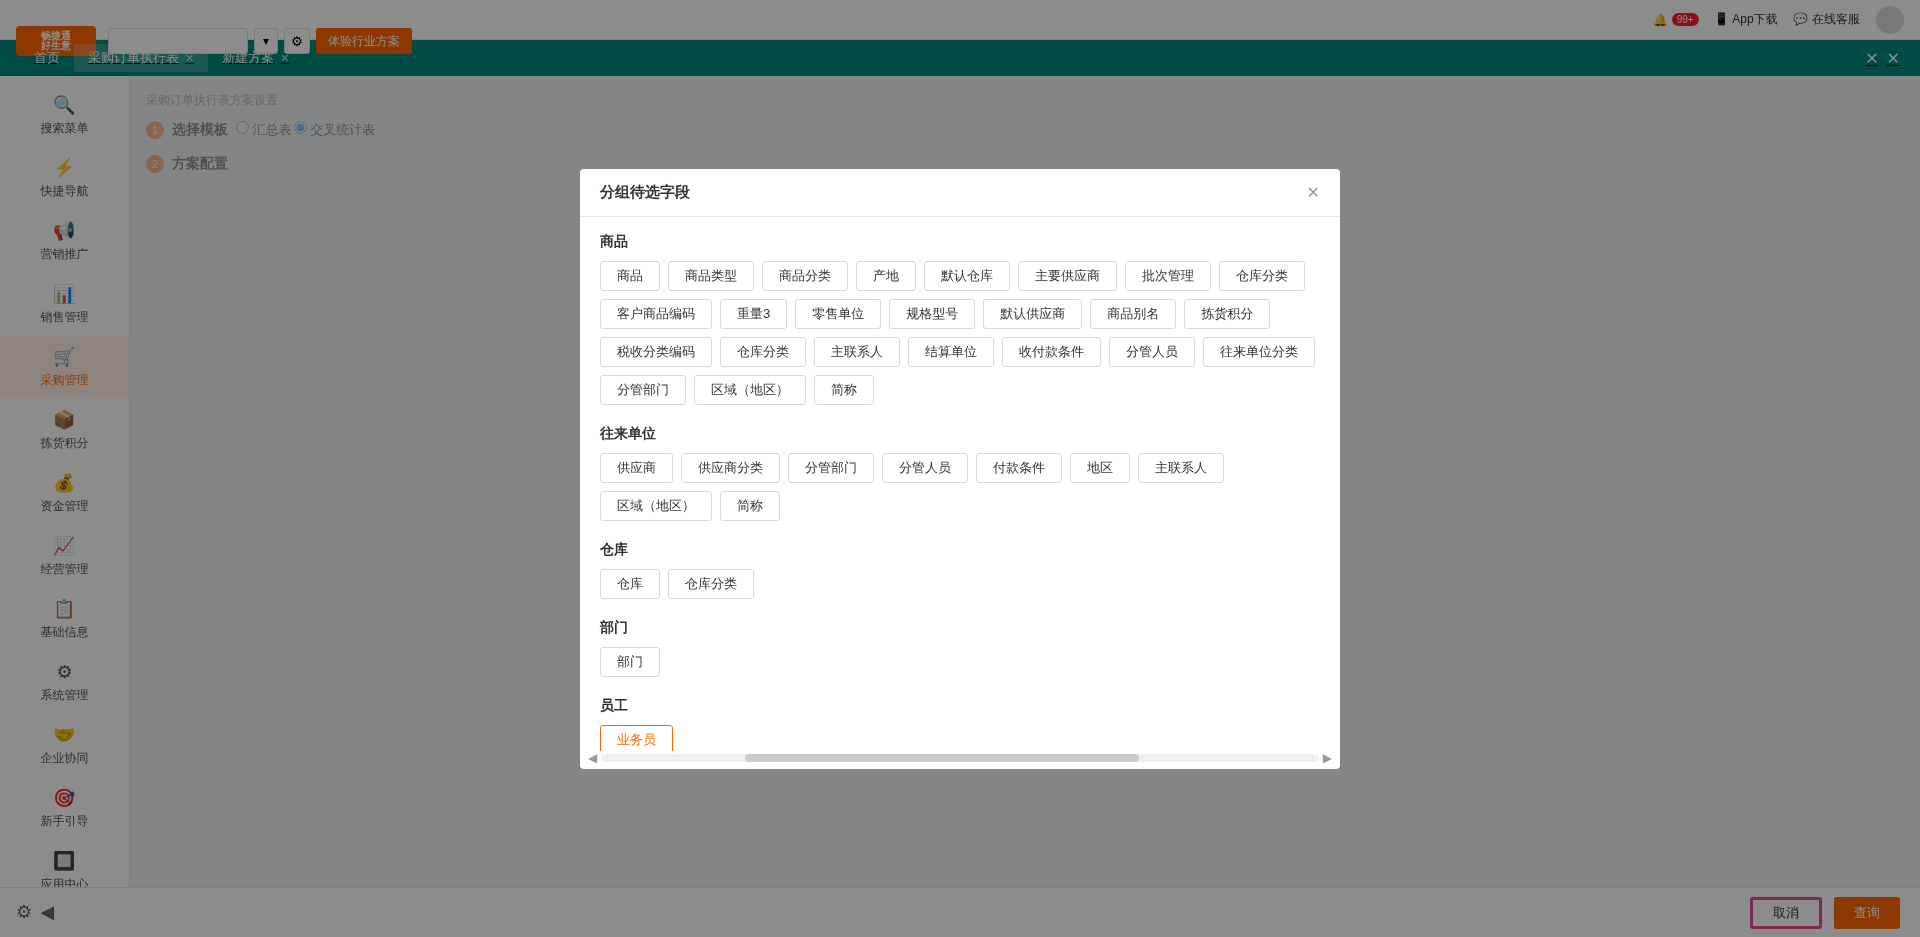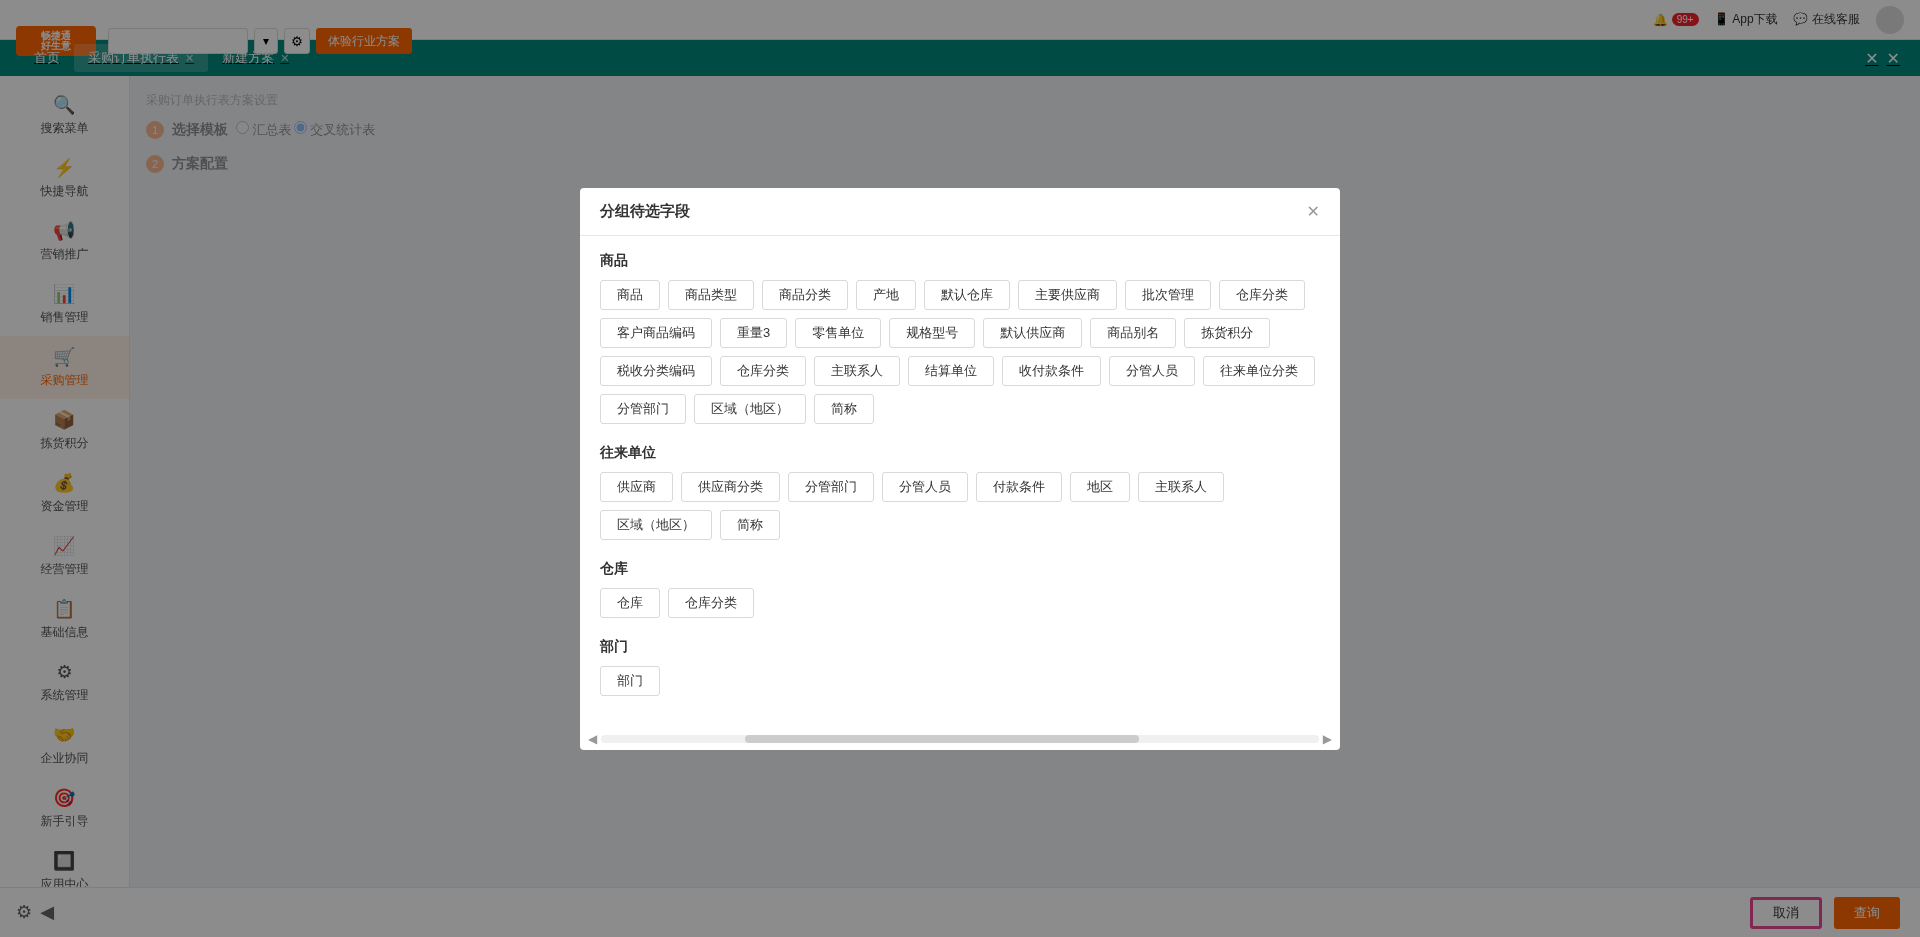--- a/index.html
+++ b/index.html
@@ -348,20 +348,26 @@
         </div>
       </div>
 
       <div class="field-section">
         <div class="field-section-title">部门</div>
         <div class="field-tags">
           <button class="field-tag">部门</button>
         </div>
       </div>
 
+      <div class="field-section">
+        <div class="field-section-title">员工</div>
+        <div class="field-tags">
+          <button class="field-tag" style="color:#ff6600;border-color:#ff6600;">业务员</button>
+        </div>
+      </div>
 
     </div>
 
     <div style="padding: 0 8px 4px; display:flex; align-items:center; gap:4px;">
       <span style="cursor:pointer; font-size:12px; color:#999;">◀</span>
       <div style="flex:1; height:8px; background:#f0f0f0; border-radius:4px; position:relative;">
         <div style="height:8px; background:#ccc; width:55%; border-radius:4px; margin-left:20%;"></div>
       </div>
       <span style="cursor:pointer; font-size:12px; color:#999;">▶</span>
     </div>

